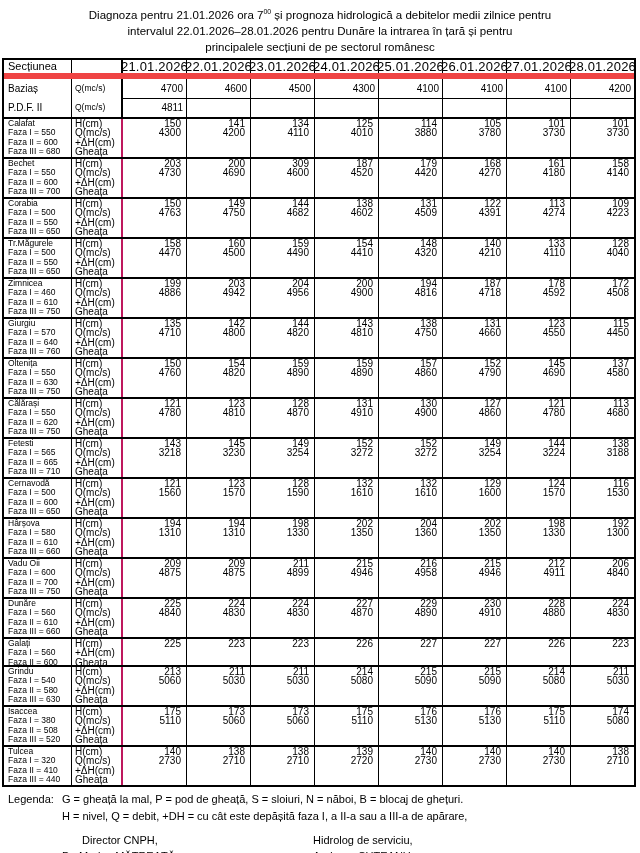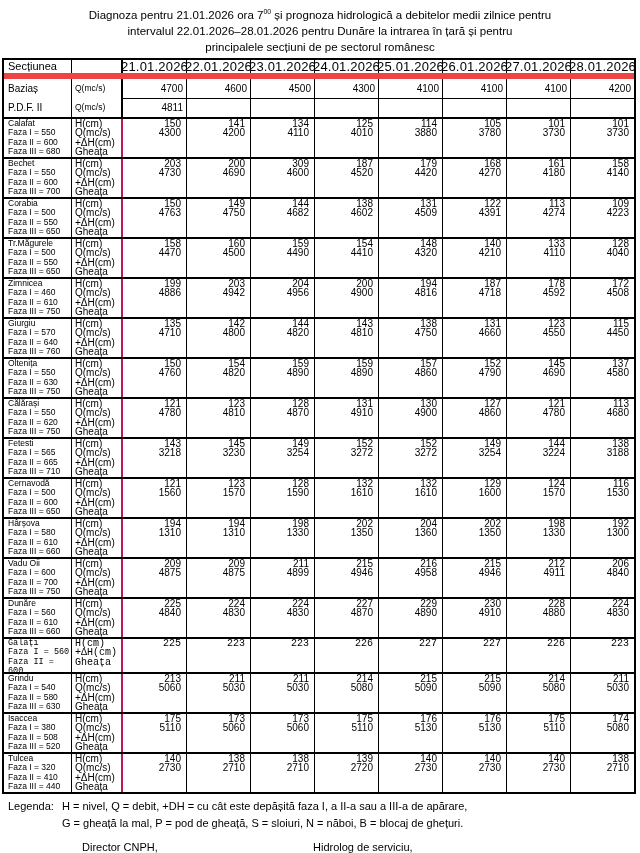--- a/index.html
+++ b/index.html
@@ -40,21 +40,21 @@
   .first .tcd { border-bottom: 1px solid #000; height: 20px; }
 
   
   .block { border-top: 2px solid #000; }
   .bc { border-right: 1px solid #000; overflow: hidden; }
   .bc1 { width: 68px; padding-left: 4px; font-size: 8.5px; line-height: 9.5px; }
   .bc2 { width: 51px; padding-left: 3px; font-size: 10px; line-height: 9.5px; border-right: 2px solid #be185d; }
   .bcd { flex: 1; text-align: right; padding-right: 5px; font-size: 10px; line-height: 9.5px; }
   .bc:last-child { border-right: none; }
   .lines-4 .bc { height: 38px; }
-  .lines-3 .bc { height: 33px; font-family: Liberation Mono, monospace; }
+  .lines-3 .bc { height: 26px; }
 
   .legend-block { display: flex; margin: 4px 12px 0 8px; font-size: 11px; line-height: 17px; }
   .legend-label { width: 54px; }
   .legend-lines { }
 
   .signatures { display: flex; margin-top: 7px; font-size: 11px; line-height: 16.5px; }
   .sig-left { margin-left: 62px; width: 250px; }
   .sig-left .role { padding-left: 20px; }
   .sig-right { margin-left: 1px; }
 </style>
@@ -876,22 +876,22 @@
         <div class="bc bcd">
           <div>138</div>
           <div>2710</div>
         </div>
       </div>
     </div>
 
   <div class="legend-block">
     <div class="legend-label">Legenda:</div>
     <div class="legend-lines">
+      <div>G = gheață la mal, P = pod de gheață, S = sloiuri, N = năboi, B = blocaj de ghețuri.</div>
       <div>H = nivel, Q = debit, +DH = cu cât este depășită faza I, a II-a sau a III-a de apărare,</div>
-      <div>G = gheață la mal, P = pod de gheață, S = sloiuri, N = năboi, B = blocaj de ghețuri.</div>
     </div>
   </div>
 
   <div class="signatures">
     <div class="sig-left">
       <div class="role">Director CNPH,</div>
       <div>Dr. Marius MĂTREAȚĂ</div>
     </div>
     <div class="sig-right">
       <div>Hidrolog de serviciu,</div>

